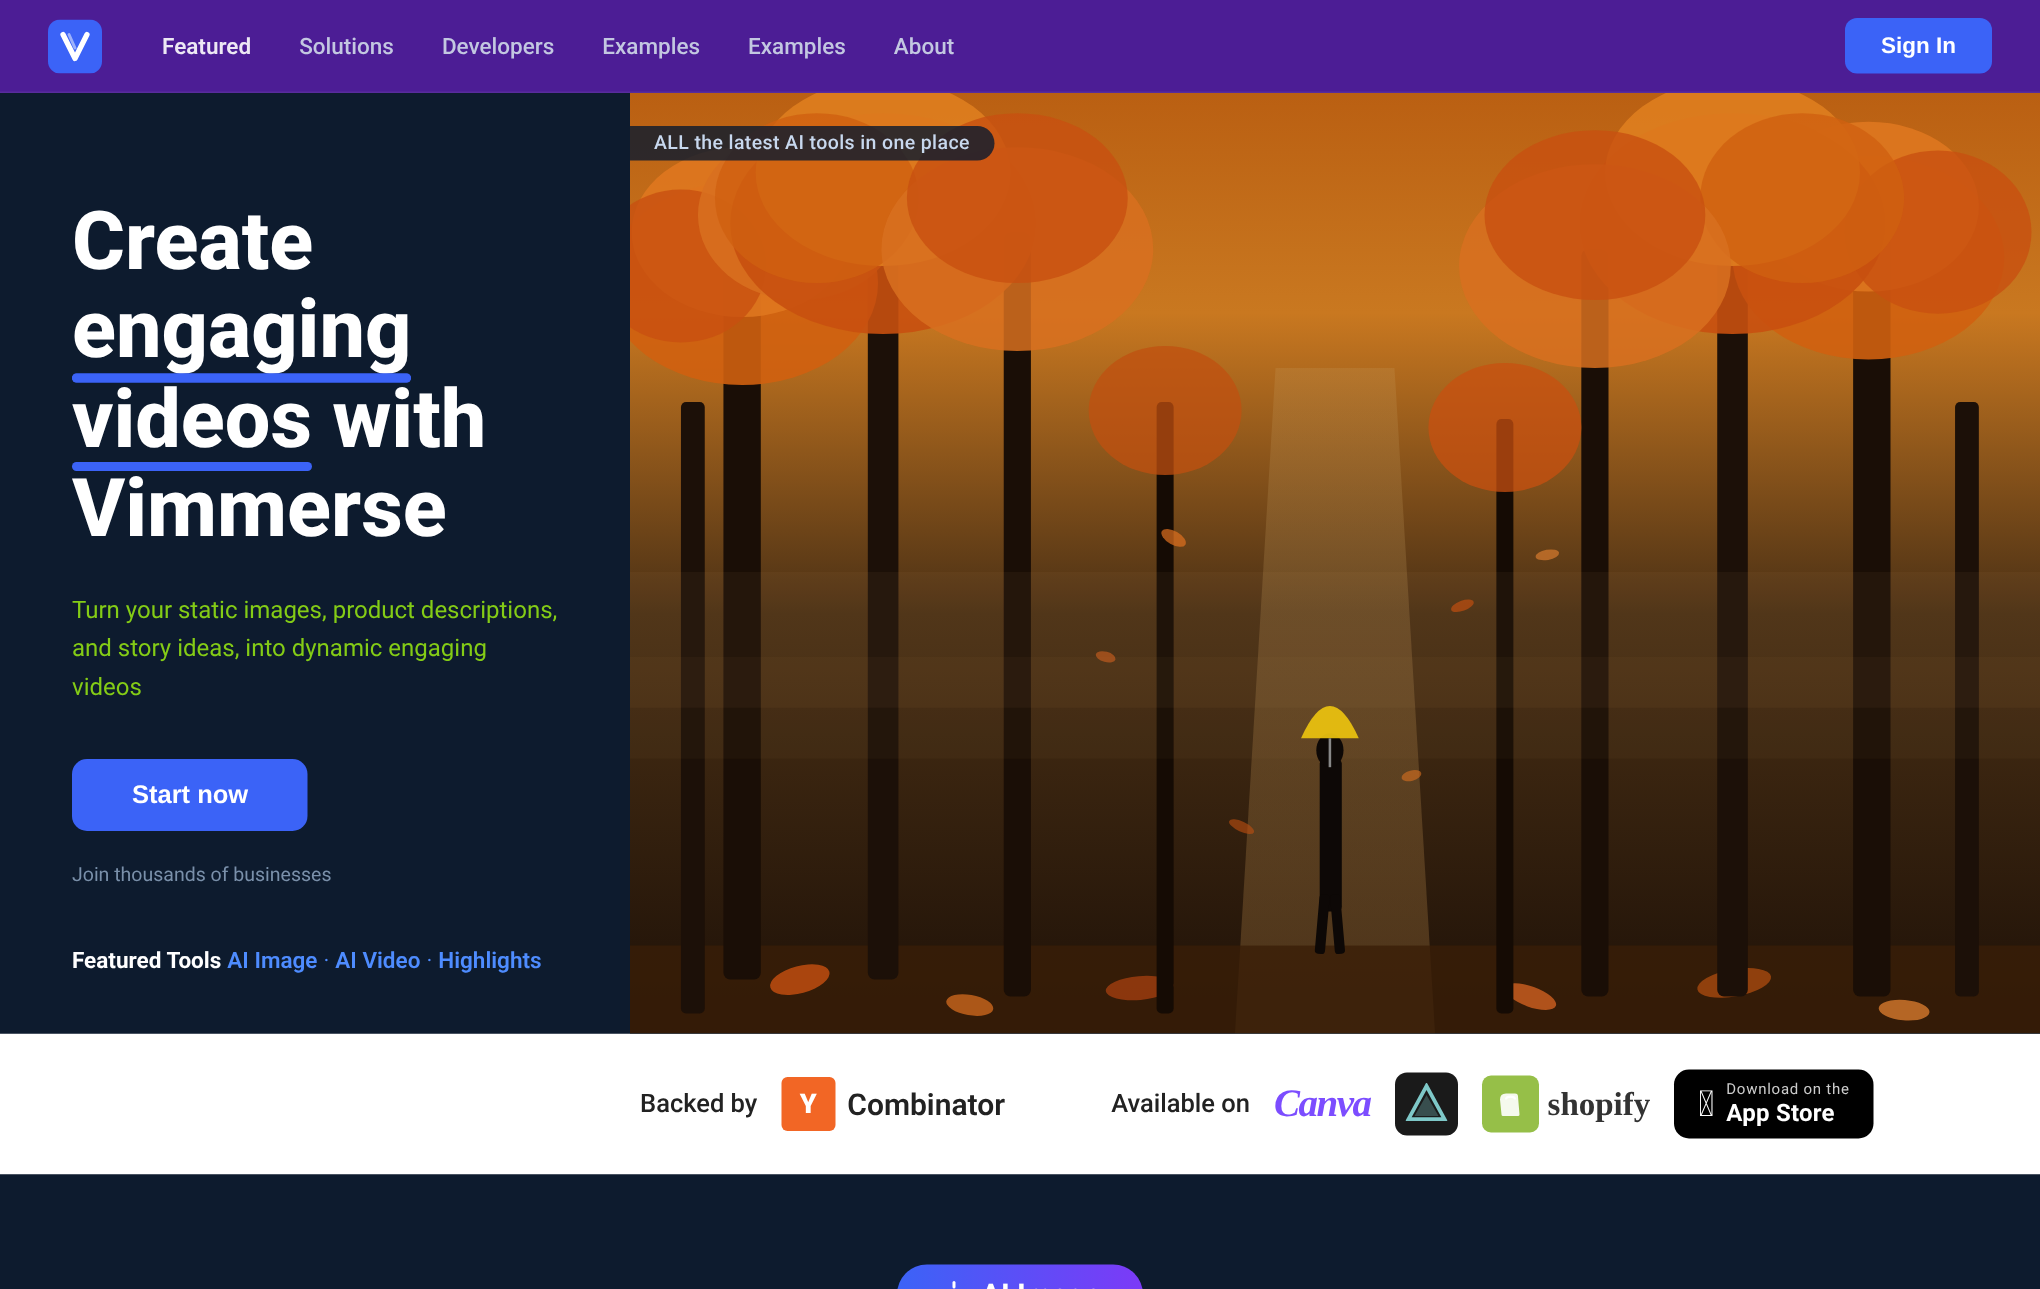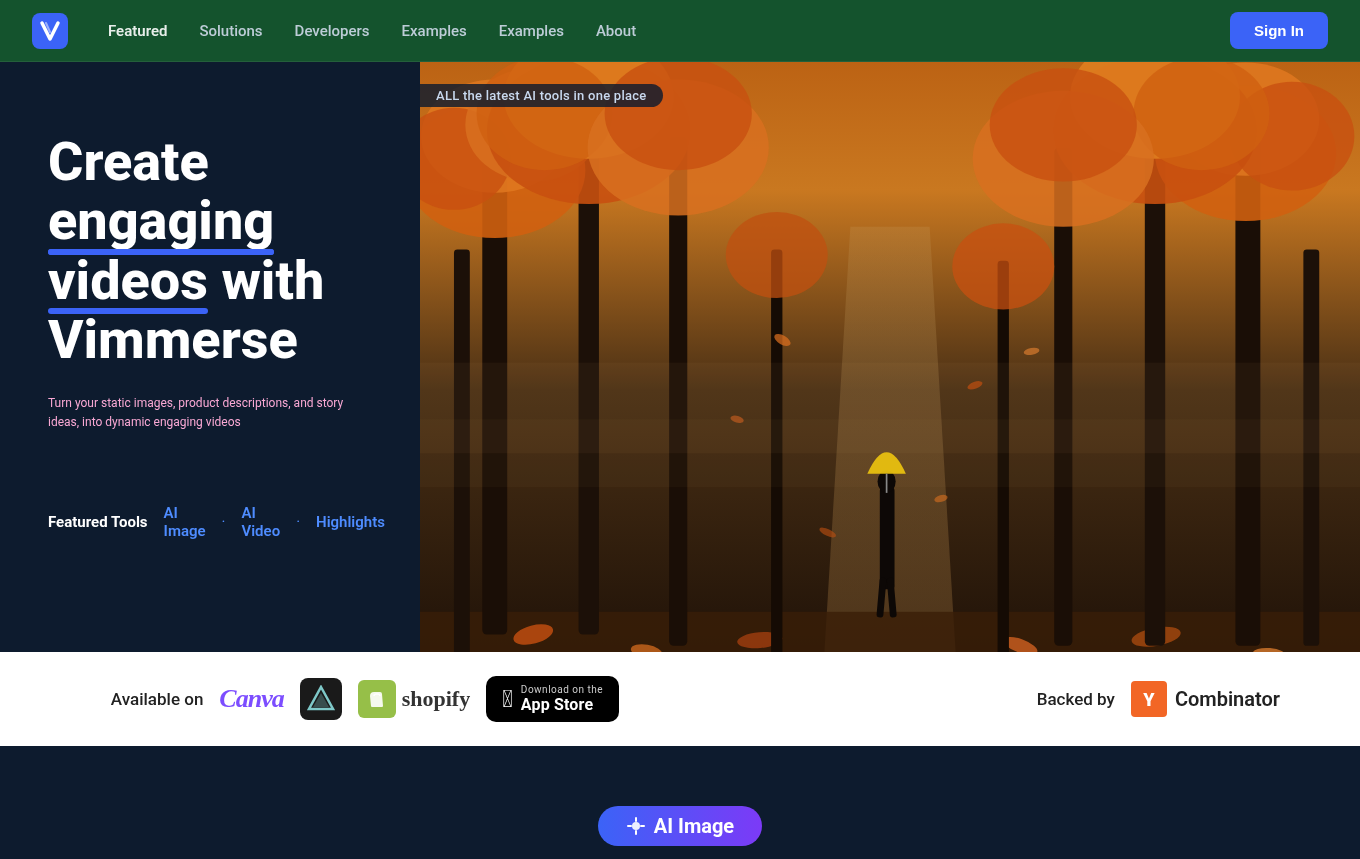--- a/index.html
+++ b/index.html
@@ -9,21 +9,21 @@
       color: #fff;
       min-width: 1360px;
     }
 
     
     nav {
       display: flex;
       align-items: center;
       padding: 0 32px;
       height: 62px;
-      background: #14532d;
+      background: #4c1d95;
       border-bottom: 1px solid rgba(255,255,255,0.07);
       position: sticky;
       top: 0;
       z-index: 100;
     }
     .nav-logo {
       display: flex;
       align-items: center;
       margin-right: 40px;
     }
@@ -85,22 +85,22 @@
     }
     .hero-title .underline-blue::after {
       content: '';
       position: absolute;
       left: 0; bottom: -4px;
       width: 100%; height: 6px;
       background: #3b63f7;
       border-radius: 3px;
     }
     .hero-subtitle {
-      font-size: 12px;
-      color: #f9a8d4;
+      font-size: 16px;
+      color: #84cc16;
       line-height: 1.6;
       margin-bottom: 36px;
     }
     .start-now-btn {
       display: inline-block;
       background: #3b63f7;
       color: #fff;
       border: none;
       border-radius: 10px;
       padding: 14px 40px;
@@ -111,21 +111,21 @@
       width: fit-content;
     }
     .hero-social-proof {
       font-size: 13px;
       color: #7a90aa;
       line-height: 1.6;
     }
     .hero-tools {
       display: flex;
       align-items: center;
-      gap: 16px;
+      gap: 4px;
       margin-top: 36px;
     }
     .featured-tools-label {
       font-size: 15px;
       font-weight: 700;
       color: #fff;
       white-space: nowrap;
     }
     .tool-link {
       color: #4e8cff;
@@ -345,21 +345,23 @@
 
 <section class="hero">
   <div class="hero-left">
     <h1 class="hero-title">
       <span>Create <span class="underline-blue" style="position:relative;display:inline-block;">engaging<span style="position:absolute;left:0;bottom:-4px;width:100%;height:6px;background:#3b63f7;border-radius:3px;"></span></span></span><br>
       <span><span style="position:relative;display:inline-block;">videos<span style="position:absolute;left:0;bottom:-4px;width:100%;height:6px;background:#3b63f7;border-radius:3px;"></span></span> with</span><br>
       <span>Vimmerse</span>
     </h1>
     <p class="hero-subtitle">Turn your static images, product descriptions,
 and story ideas, into dynamic engaging videos</p>
+    <button class="start-now-btn">Start now</button>
     <div class="hero-social-proof">
+      <div>Join thousands of businesses</div>
     </div>
     <div class="hero-tools">
       <span class="featured-tools-label">Featured Tools</span>
       <a class="tool-link">AI Image</a>
       <span class="tool-sep">·</span>
       <a class="tool-link">AI Video</a>
       <span class="tool-sep">·</span>
       <a class="tool-link">Highlights</a>
     </div>
   </div>
@@ -458,20 +460,27 @@
         <ellipse cx="280" cy="350" rx="6" ry="3" fill="#d06020" opacity="0.6" transform="rotate(15,280,350)"></ellipse>
         <ellipse cx="540" cy="290" rx="7" ry="3" fill="#e08030" opacity="0.65" transform="rotate(-10,540,290)"></ellipse>
         <ellipse cx="360" cy="450" rx="8" ry="3" fill="#c05010" opacity="0.6" transform="rotate(25,360,450)"></ellipse>
         <ellipse cx="460" cy="420" rx="6" ry="3" fill="#d87020" opacity="0.6" transform="rotate(-15,460,420)"></ellipse>
       </svg>
     </div>
   </div>
 </section>
 
 <div class="brand-strip">
+  <div class="brand-section right-label">
+    <span class="backed-label">Backed by</span>
+    <div class="yc-logo">
+      <div class="yc-badge">Y</div>
+      <span class="yc-text">Combinator</span>
+    </div>
+  </div>
   <div class="brand-section">
     <span class="available-label">Available on</span>
     <span class="canva-logo">Canva</span>
     <div class="affinity-logo">
       <svg width="28" height="28" viewBox="0 0 28 28">
         <polygon points="14,2 26,24 2,24" fill="none" stroke="#7ec8c8" stroke-width="2.5"></polygon>
         <polygon points="14,8 22,22 6,22" fill="#7ec8c8" opacity="0.3"></polygon>
       </svg>
     </div>
     <div class="shopify-logo">
@@ -482,27 +491,20 @@
         </svg>
       </div>
       <span class="shopify-text">shopify</span>
     </div>
     <div class="appstore-badge">
       <span class="appstore-apple"></span>
       <div class="appstore-text">
         <span class="appstore-sub">Download on the</span>
         <span class="appstore-main">App Store</span>
       </div>
-    </div>
-  </div>
-  <div class="brand-section right-label">
-    <span class="backed-label">Backed by</span>
-    <div class="yc-logo">
-      <div class="yc-badge">Y</div>
-      <span class="yc-text">Combinator</span>
     </div>
   </div>
 </div>
 
 <div class="bottom-section">
   <div class="ai-image-badge">
     <svg width="20" height="20" viewBox="0 0 20 20">
       <circle cx="10" cy="10" r="4" fill="white" opacity="0.9"></circle>
       <line x1="10" y1="2" x2="10" y2="5" stroke="white" stroke-width="2" stroke-linecap="round"></line>
       <line x1="10" y1="15" x2="10" y2="18" stroke="white" stroke-width="2" stroke-linecap="round"></line>

